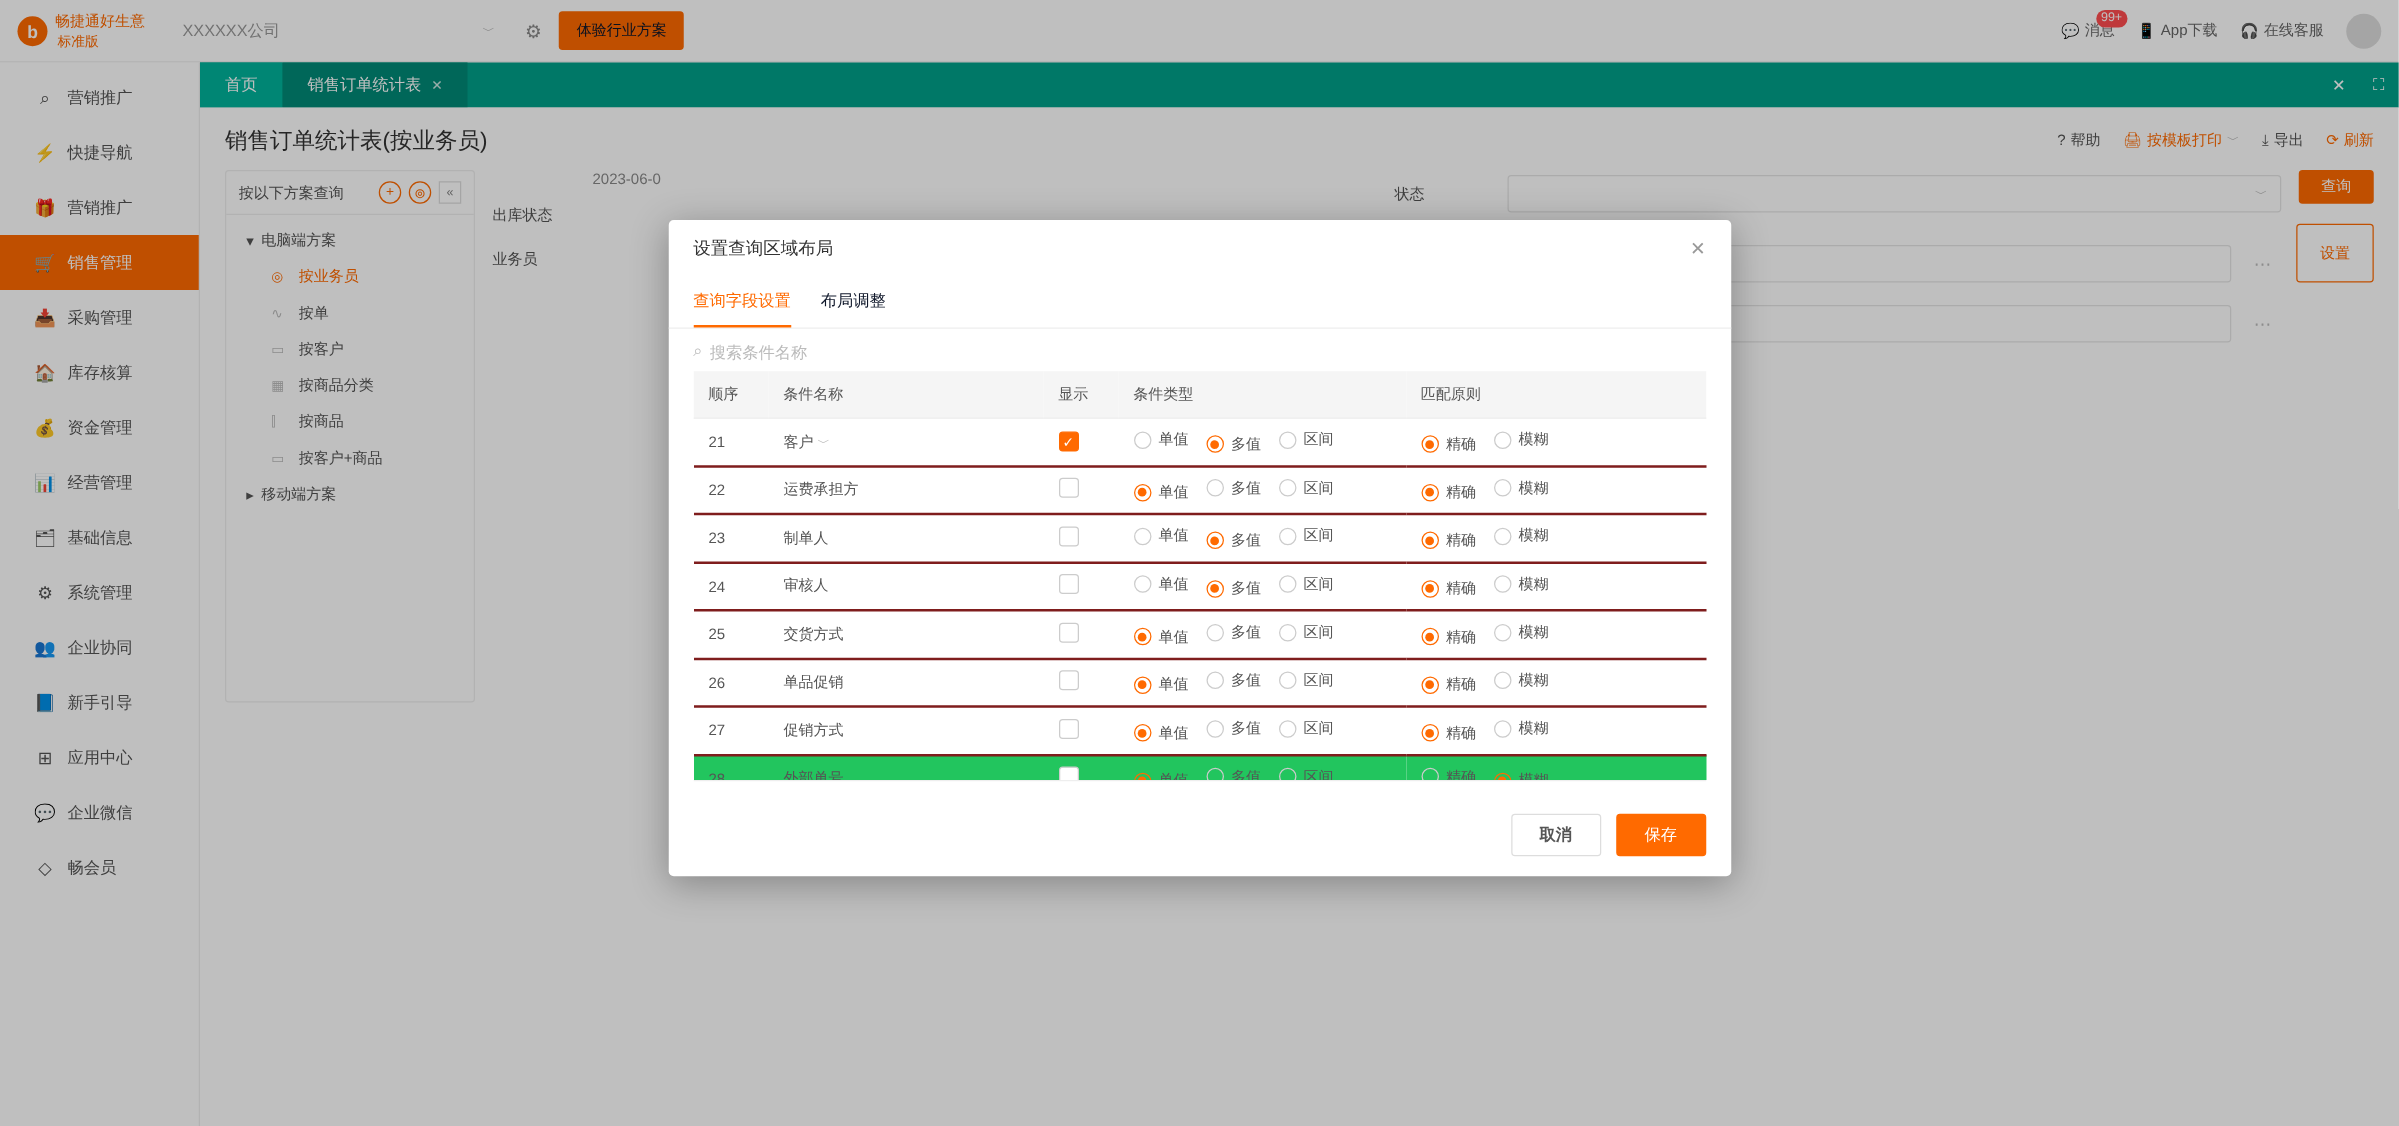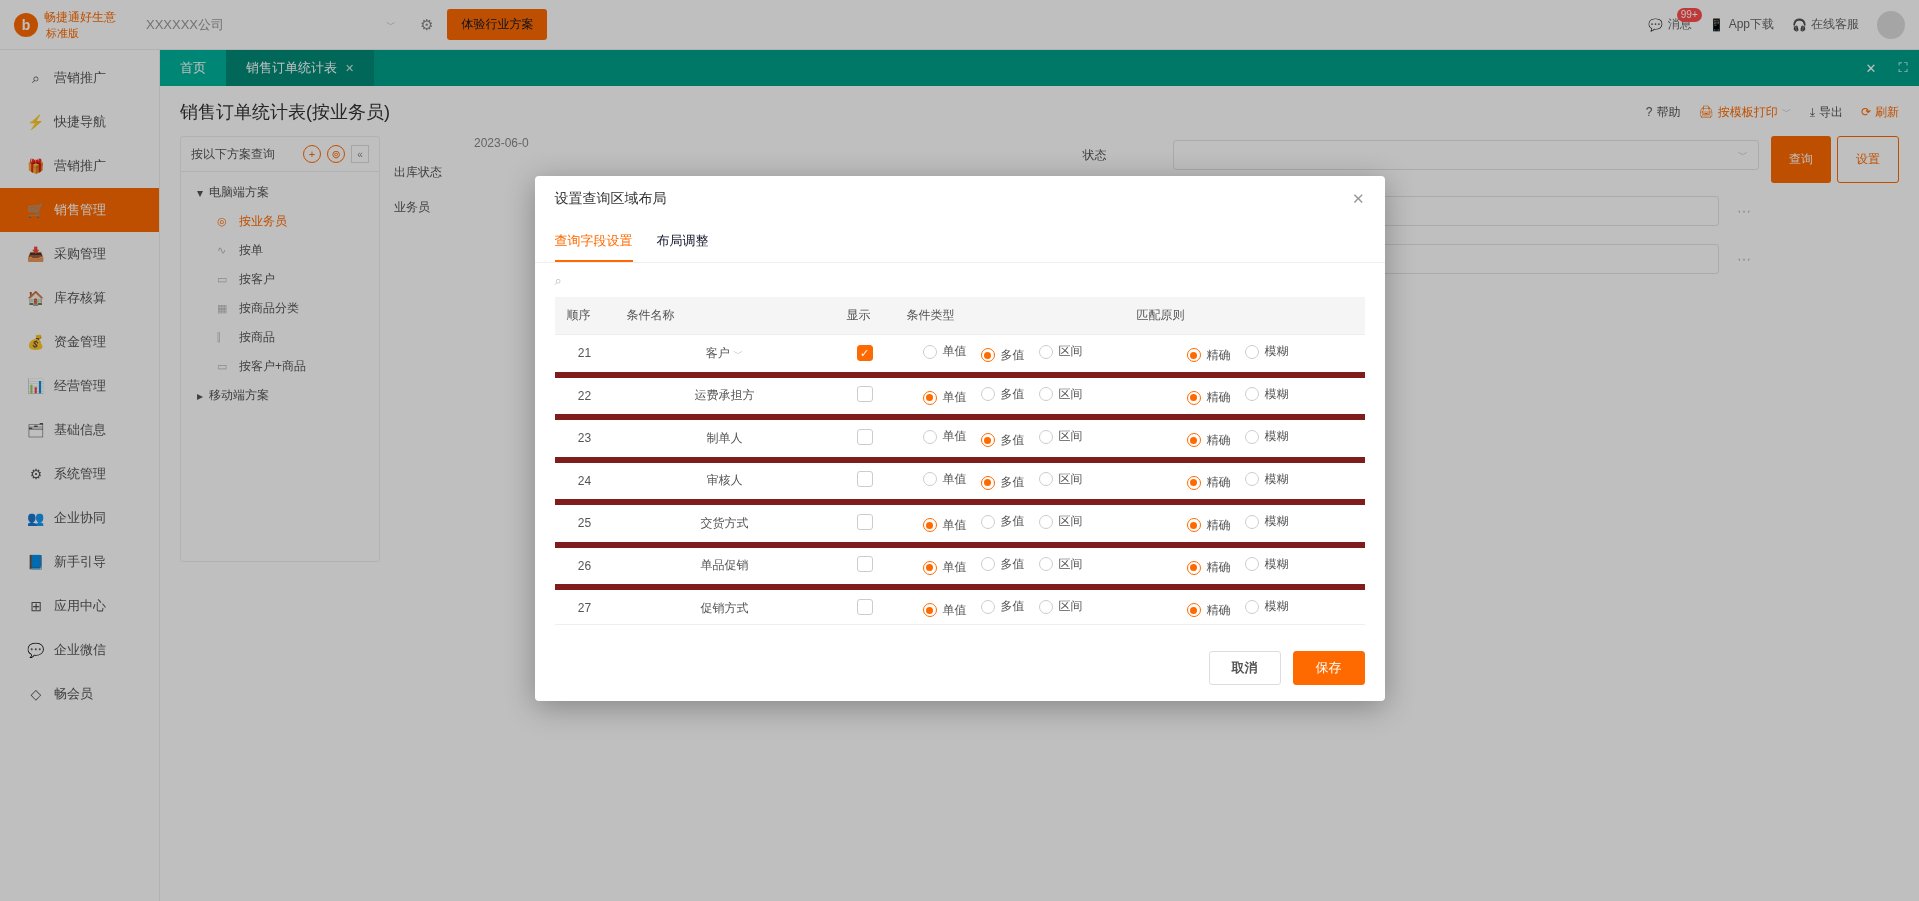--- a/index.html
+++ b/index.html
@@ -54,21 +54,21 @@
 .tree-group { padding: 6px 16px; display: flex; align-items: center; gap: 6px; cursor: pointer; }
 .tree-child { padding: 6px 10px 6px 36px; display: flex; align-items: center; gap: 8px; cursor: pointer; }
 .tree-child .ti { width: 14px; color: #bbb; font-size: 11px; }
 .tree-child.active { color: #ff6a00; }
 .tree-child.active .ti { color: #ff6a00; }
 
 .main-panel { flex: 1; }
 .filter-head { display: flex; align-items: center; gap: 10px; font-size: 12px; color: #666; padding: 4px 0; }
 .filter-head .lbl { width: 80px; color: #555; }
 .period-chip { background: #ff6a00; color: #fff; border-radius: 2px; padding: 2px 8px; font-size: 12px; }
-.filter-actions { margin-left: auto; display: flex; gap: 6px; }
+.filter-actions { margin-left: auto; display: flex; flex-direction: column; gap: 16px; align-items: flex-end; }
 .btn-orange { background: #ff6a00; color: #fff; border: none; border-radius: 3px; padding: 5px 18px; font-size: 12px; cursor: pointer; }
 .btn-outline-orange { background: #fff; color: #ff6a00; border: 1px solid #ff6a00; border-radius: 3px; padding: 14px 18px; font-size: 12px; cursor: pointer; }
 .big-select { flex: 1; border: 1px solid #e5e5e5; border-radius: 3px; height: 30px; display: flex; align-items: center; justify-content: space-between; padding: 0 10px; color: #bbb; font-size: 12px; }
 .more-d { color: #bbb; font-size: 14px; padding: 0 8px; }
 
 .hint { margin-top: 240px; display: flex; flex-direction: column; align-items: center; color: #888; font-size: 13px; gap: 8px; }
 .hint-row { display: flex; align-items: center; gap: 8px; }
 .hint-dot { color: #3ba272; font-size: 14px; }
 
 
@@ -79,21 +79,21 @@
 .modal-tabs { display: flex; gap: 24px; padding: 0 20px; border-bottom: 1px solid #eee; }
 .mtab { padding: 10px 0; font-size: 13px; color: #0f172a; cursor: pointer; border-bottom: 2px solid transparent; }
 .mtab.active { color: #ff6a00; border-bottom-color: #ff6a00; }
 .search-row { padding: 10px 20px 8px; display: flex; align-items: center; gap: 6px; color: #bbb; }
 .search-row input { border: none; outline: none; font-size: 13px; flex: 1; color: #666; }
 .search-row input::placeholder { color: #bbb; }
 
 .tbl-wrap { padding: 0 20px 10px; }
 .tbl { width: 100%; border-collapse: collapse; }
 .tbl th { background: #f5f5f5; text-align: left; font-weight: 500; font-size: 12px; color: #555; padding: 10px 12px; border-bottom: 1px solid #eee; }
-.tbl td { padding: 8px 12px; font-size: 12px; color: #555; border-bottom: 6px solid #7f1d1d; text-align: center; }
+.tbl td { padding: 8px 12px; font-size: 12px; color: #555; border-bottom: 2px solid #7f1d1d; }
 .tbl tr.hl td { background: #22c55e; }
 .tbl-body-wrap { max-height: 290px; overflow-y: auto; border-bottom: 1px solid #eee; }
 .chk { width: 16px; height: 16px; border: 1px solid #ccc; border-radius: 3px; display: inline-flex; align-items: center; justify-content: center; background: #fff; }
 .chk.on { background: #ff6a00; border-color: #ff6a00; color: #fff; font-size: 11px; }
 .radio { width: 14px; height: 14px; border: 1px solid #ccc; border-radius: 50%; display: inline-flex; align-items: center; justify-content: center; margin-right: 4px; vertical-align: middle; }
 .radio.on { border-color: #ff6a00; }
 .radio.on::after { content: ""; width: 7px; height: 7px; background: #ff6a00; border-radius: 50%; }
 .rgroup { display: inline-flex; align-items: center; gap: 2px; margin-right: 14px; font-size: 12px; color: #555; white-space: nowrap; }
 .modal-foot { display: flex; justify-content: flex-end; gap: 12px; padding: 16px 20px; }
 .btn { padding: 7px 22px; border-radius: 3px; font-size: 13px; cursor: pointer; }
@@ -356,20 +356,21 @@
   <div class="modal-head">
     <span>设置查询区域布局</span>
     <span class="modal-close">✕</span>
   </div>
   <div class="modal-tabs">
     <div class="mtab active">查询字段设置</div>
     <div class="mtab">布局调整</div>
   </div>
   <div class="search-row">
     <span>⌕</span>
+    <input type="text" placeholder="搜索条件名称" style="">
   </div>
   <div class="tbl-wrap">
     <table class="tbl">
       <colgroup>
           <col class="col-seq">
           <col class="col-name">
           <col class="col-show">
           <col class="col-type">
           <col class="col-match">
         </colgroup>

